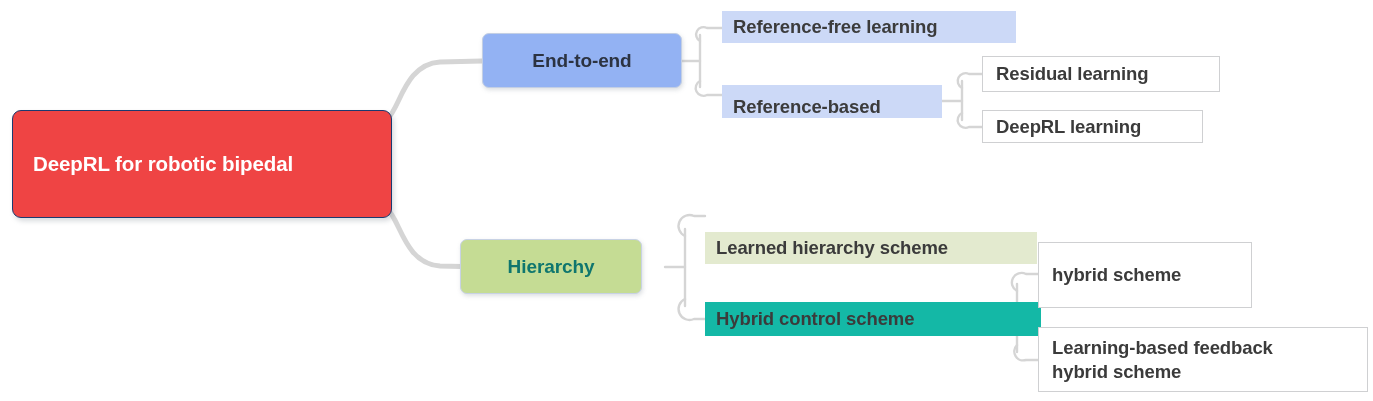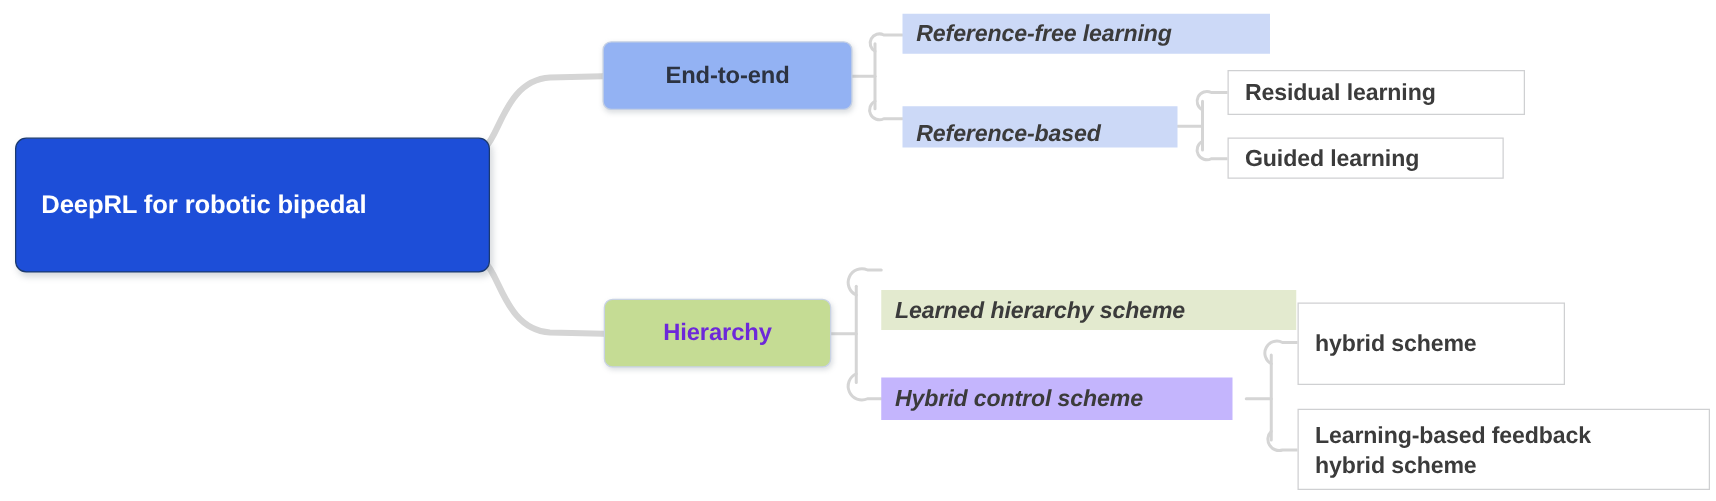--- a/index.html
+++ b/index.html
@@ -35,21 +35,21 @@
     color: #3b3b3b;
     letter-spacing: -0.1px;
   }
 
   
   .node-root {
     left: 12px;
     top: 110px;
     width: 380px;
     height: 108px;
-    background: #1d4ed8;
+    background: #ef4444;
     border: 1px solid #1b3a70;
     border-radius: 9px;
     color: #ffffff;
     font-size: 20.5px;
     line-height: 1.32;
     padding: 0 20px;
     box-shadow: 2px 3px 5px rgba(130,140,150,0.32);
   }
 
   
@@ -62,34 +62,33 @@
   }
   .node-endtoend {
     left: 482px;
     top: 33px;
     width: 200px;
     background: #93b2f3;
     border: 1px solid #c3cfe4;
     color: #2c3341;
   }
   .node-hierarchy {
-    left: 483px;
+    left: 460px;
     top: 239px;
     width: 182px;
     background: #c5dc94;
     border: 1.5px solid #c8d2e4;
-    color: #6d28d9;
+    color: #0f766e;
   }
 
   
   .node-l2 {
     font-size: 18.5px;
     padding: 0 11px;
     align-items: center;
-    font-style: italic;
   }
   .node-reffree {
     left: 722px;
     top: 11px;
     width: 294px;
     height: 32px;
     background: #ccd9f7;
   }
   .node-refbased {
     left: 722px;
@@ -103,23 +102,23 @@
     left: 705px;
     top: 200px;
     width: 332px;
     height: 32px;
     background: #e3eacf;
     margin-top: 32px;
   }
   .node-hybridctrl {
     left: 705px;
     top: 302px;
-    width: 281px;
+    width: 336px;
     height: 34px;
-    background: #c4b5fd;
+    background: #14b8a6;
   }
 
   
   .node-leaf {
     background: #ffffff;
     border: 1.5px solid #cfd0d2;
     font-size: 18.5px;
     padding: 12px 13px;
     line-height: 1.28;
   }
@@ -211,21 +210,21 @@
 
   <div class="node node-l2 node-hybridctrl">
     <span class="nowrap">Hybrid control scheme</span>
   </div>
 
   <div class="node node-leaf node-residual">
     <span class="nowrap">Residual learning</span>
   </div>
 
   <div class="node node-leaf node-guided">
-    <span class="nowrap">Guided learning</span>
+    <span class="nowrap">DeepRL learning</span>
   </div>
 
   <div class="node node-leaf node-deepplan">
     <div>
       <div>hybrid scheme</div>
     </div>
   </div>
 
   <div class="node node-leaf node-lbfeedback">
     <div>

